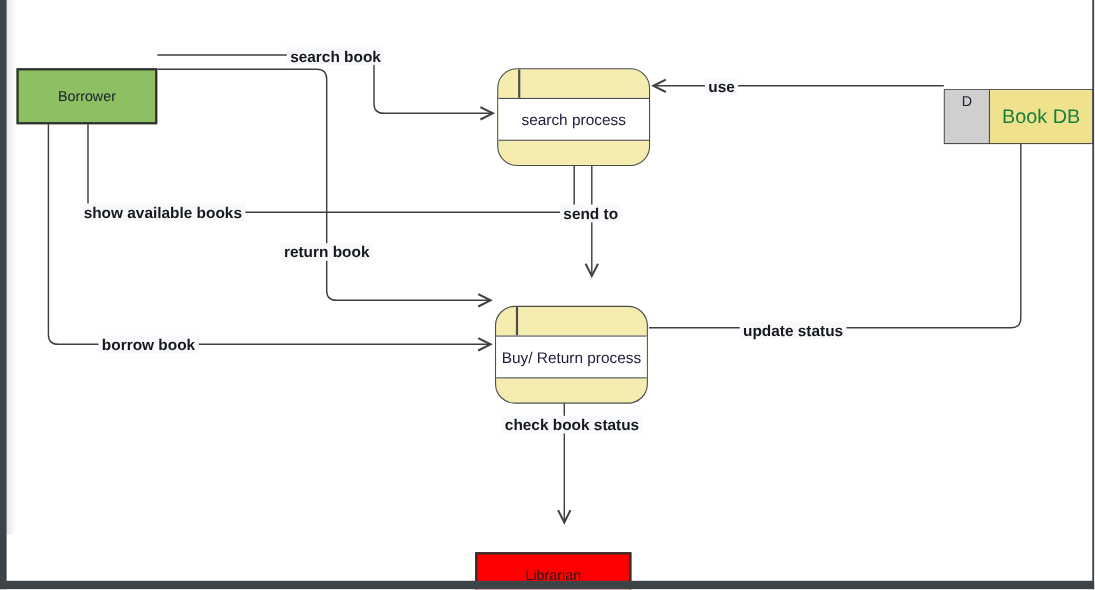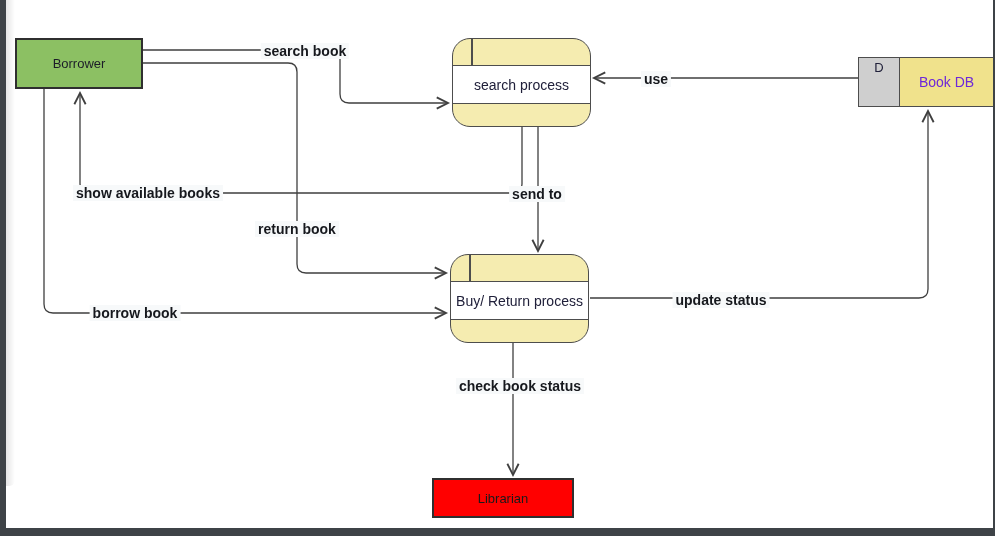--- a/index.html
+++ b/index.html
@@ -10,38 +10,38 @@
   
   .chrome-left{position:absolute;left:0;top:0;width:6px;height:536px;background:#3e4347;z-index:6;}
   .chrome-bottom{position:absolute;left:0;bottom:0;width:995px;height:8px;background:#3e4347;z-index:6;}
   .chrome-right{position:absolute;right:0;top:0;width:2px;height:536px;background:#3e4347;z-index:6;}
   .page-shadow{position:absolute;left:6px;top:0;width:9px;height:486px;z-index:1;
     background:linear-gradient(to right,rgba(0,0,0,0.10),rgba(0,0,0,0));border-radius:0 0 6px 0;}
 
   svg.edges{position:absolute;left:0;top:0;z-index:2;}
   svg.edges path{stroke:#3f3f3f;stroke-width:1.3;fill:none;}
 
-  .node{position:absolute;box-sizing:border-box;display:flex;align-items:center;justify-content:center;z-index:3;}
+  .node{position:absolute;box-sizing:border-box;display:flex;align-items:center;justify-content:center;z-index:3;margin-top:24px;}
   .entity{border:2px solid #2f2f2f;font-size:13px;color:#1c1c28;}
   .entity.green{left:15px;top:38px;width:128px;height:51px;background:#8cc063;}
   .entity.red{left:432px;top:478px;width:142px;height:40px;background:#ff0000;color:#1a1a1a;}
 
   .process{width:139px;height:89px;border:1.5px solid #4d4d4d;border-radius:18px;background:#f5ecb0;overflow:hidden;display:block;}
   .process .divider{position:absolute;left:18px;top:0;width:1.5px;height:26px;background:#4d4d4d;}
   .process .band{position:absolute;left:0;right:0;top:26px;height:37px;background:#ffffff;
     border-top:1.5px solid #4d4d4d;border-bottom:1.5px solid #4d4d4d;
     display:flex;align-items:center;justify-content:center;font-size:14px;color:#20203a;white-space:nowrap;}
   .process.p1{left:452px;top:38px;}
   .process.p2{left:450px;top:254px;}
 
   .datastore{left:858px;top:57px;width:136px;height:50px;border:1.5px solid #4d4d4d;display:flex;padding:0;align-items:stretch;}
   .datastore .dcell{width:40px;background:#cfcfcf;border-right:1.5px solid #4d4d4d;
     display:flex;justify-content:center;align-items:flex-start;padding-top:2px;font-size:13px;color:#20203a;}
   .datastore .namecell{flex:1;background:#f0e28c;display:flex;align-items:center;justify-content:center;
-    font-size:14px;color:#6d28d9;}
+    font-size:18px;color:#15803d;}
 
   .edge-label{position:absolute;transform:translate(-50%,-50%);z-index:4;
     background:#f7f9fa;padding:0 3px;font-weight:bold;font-size:14px;color:#16181d;white-space:nowrap;}
 </style>
 </head>
 <body>
 
 <div class="stage">
 
   <div class="page-shadow"></div>

